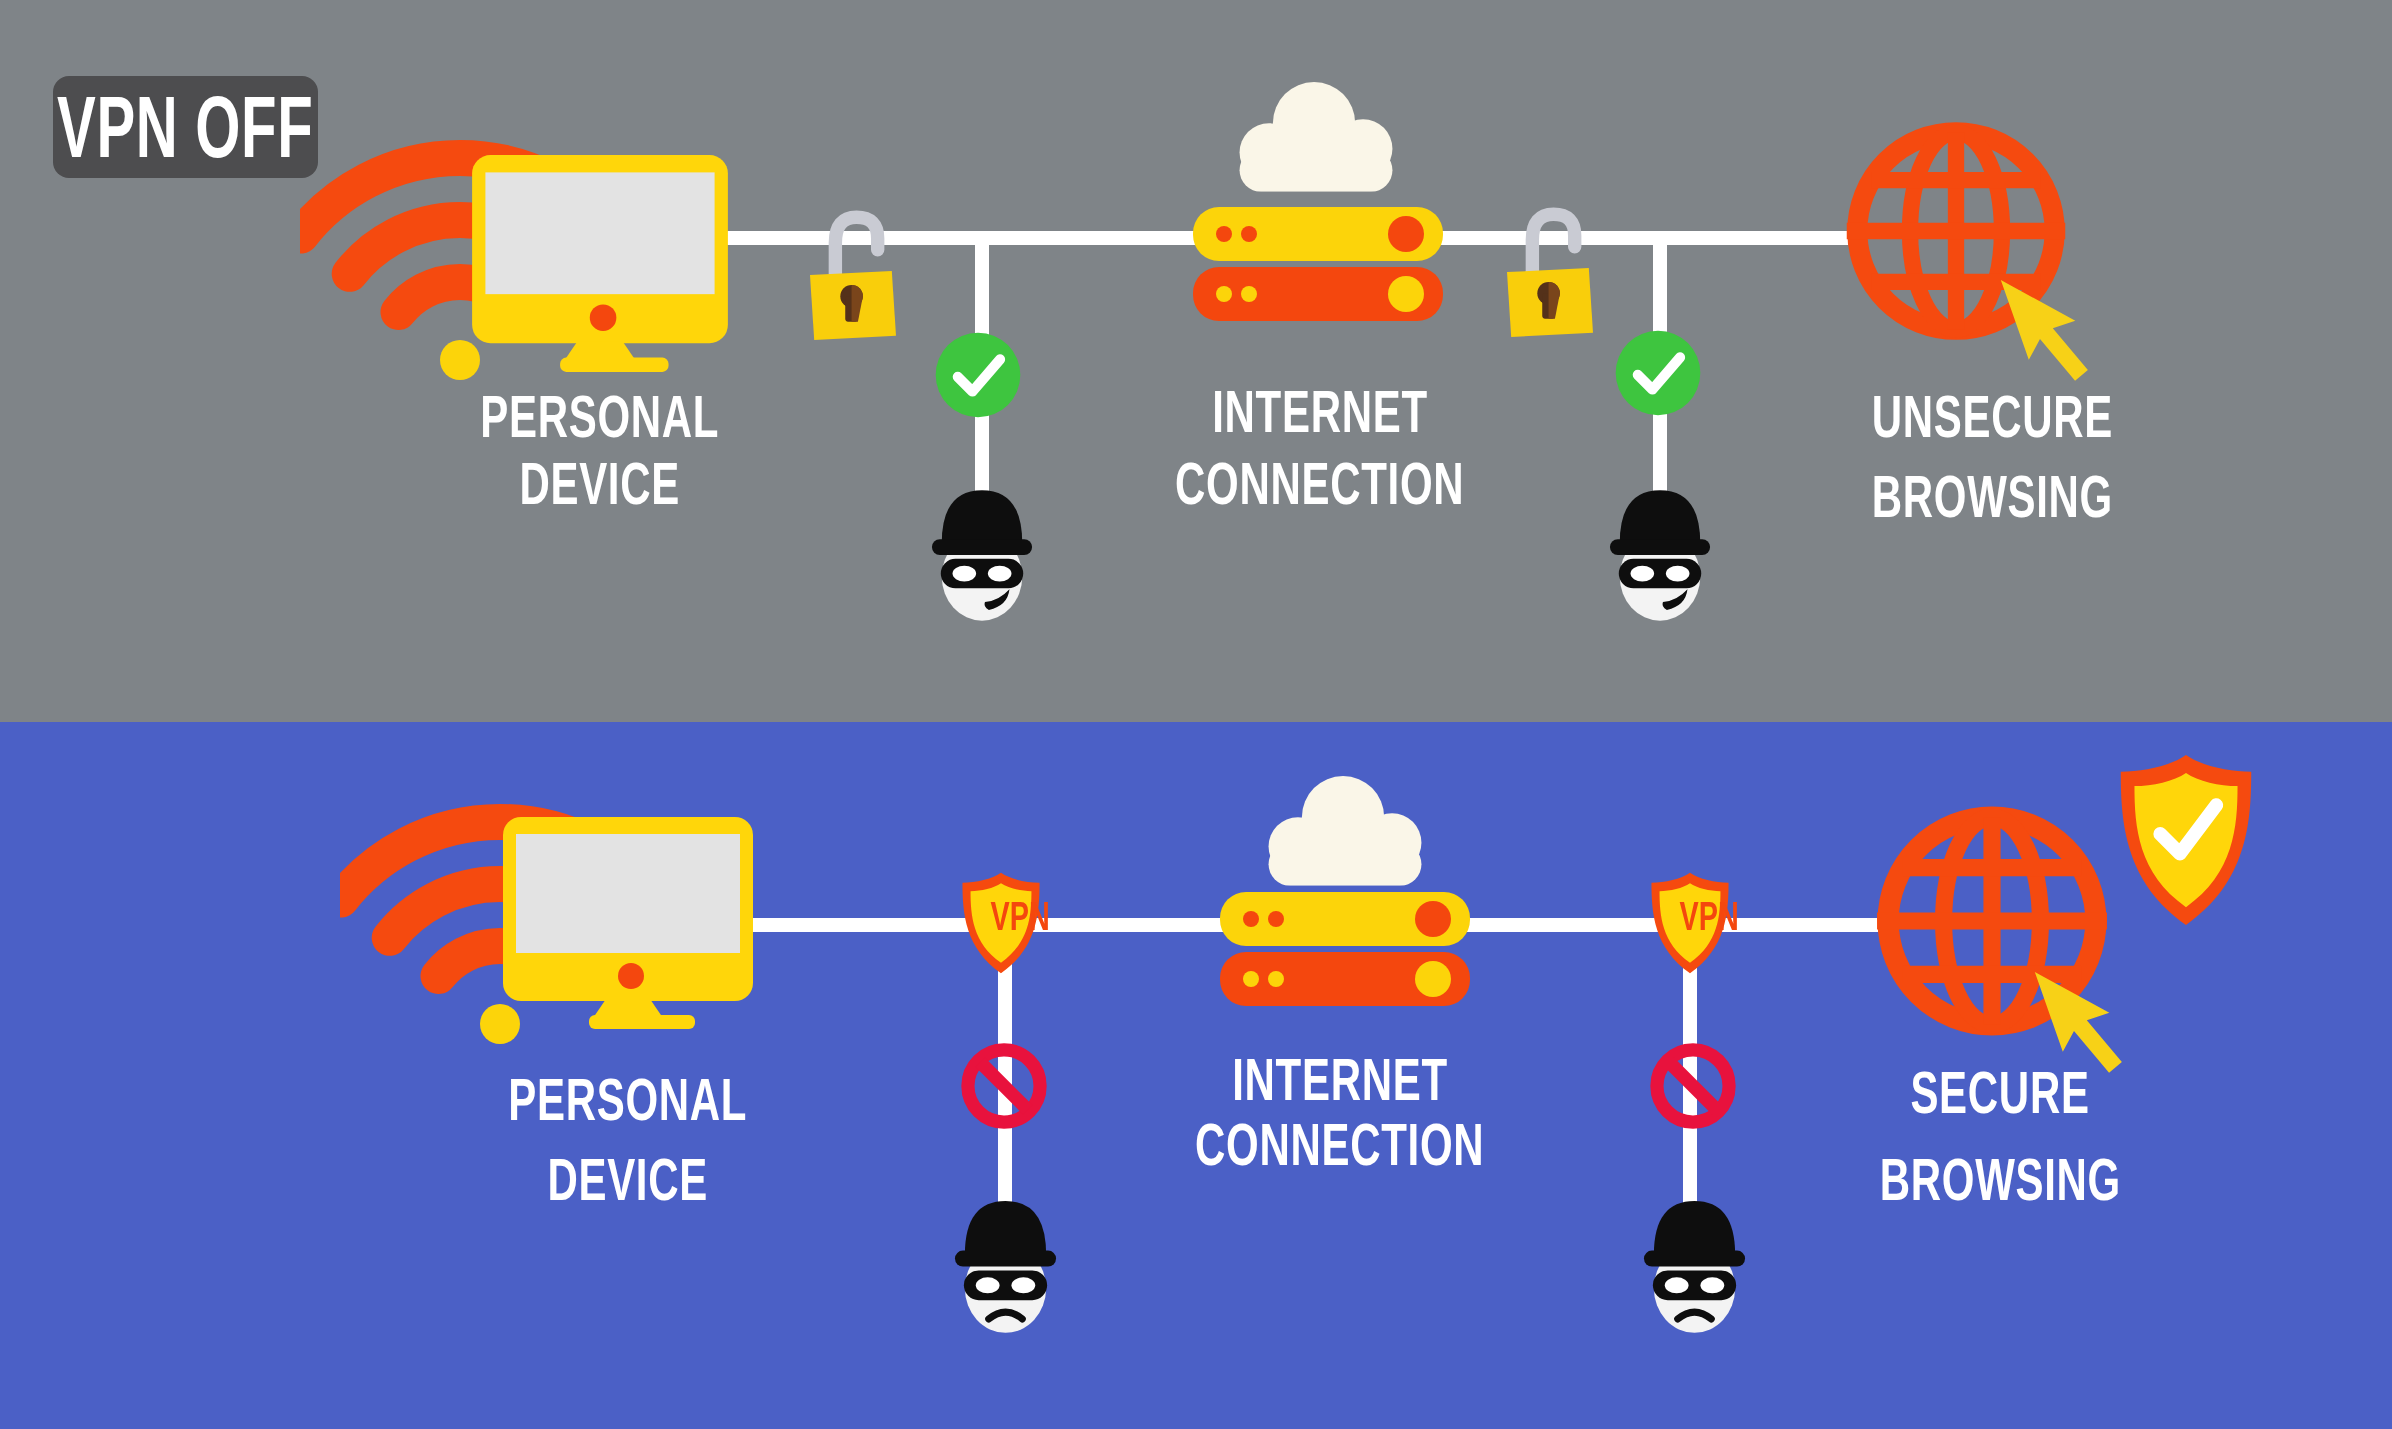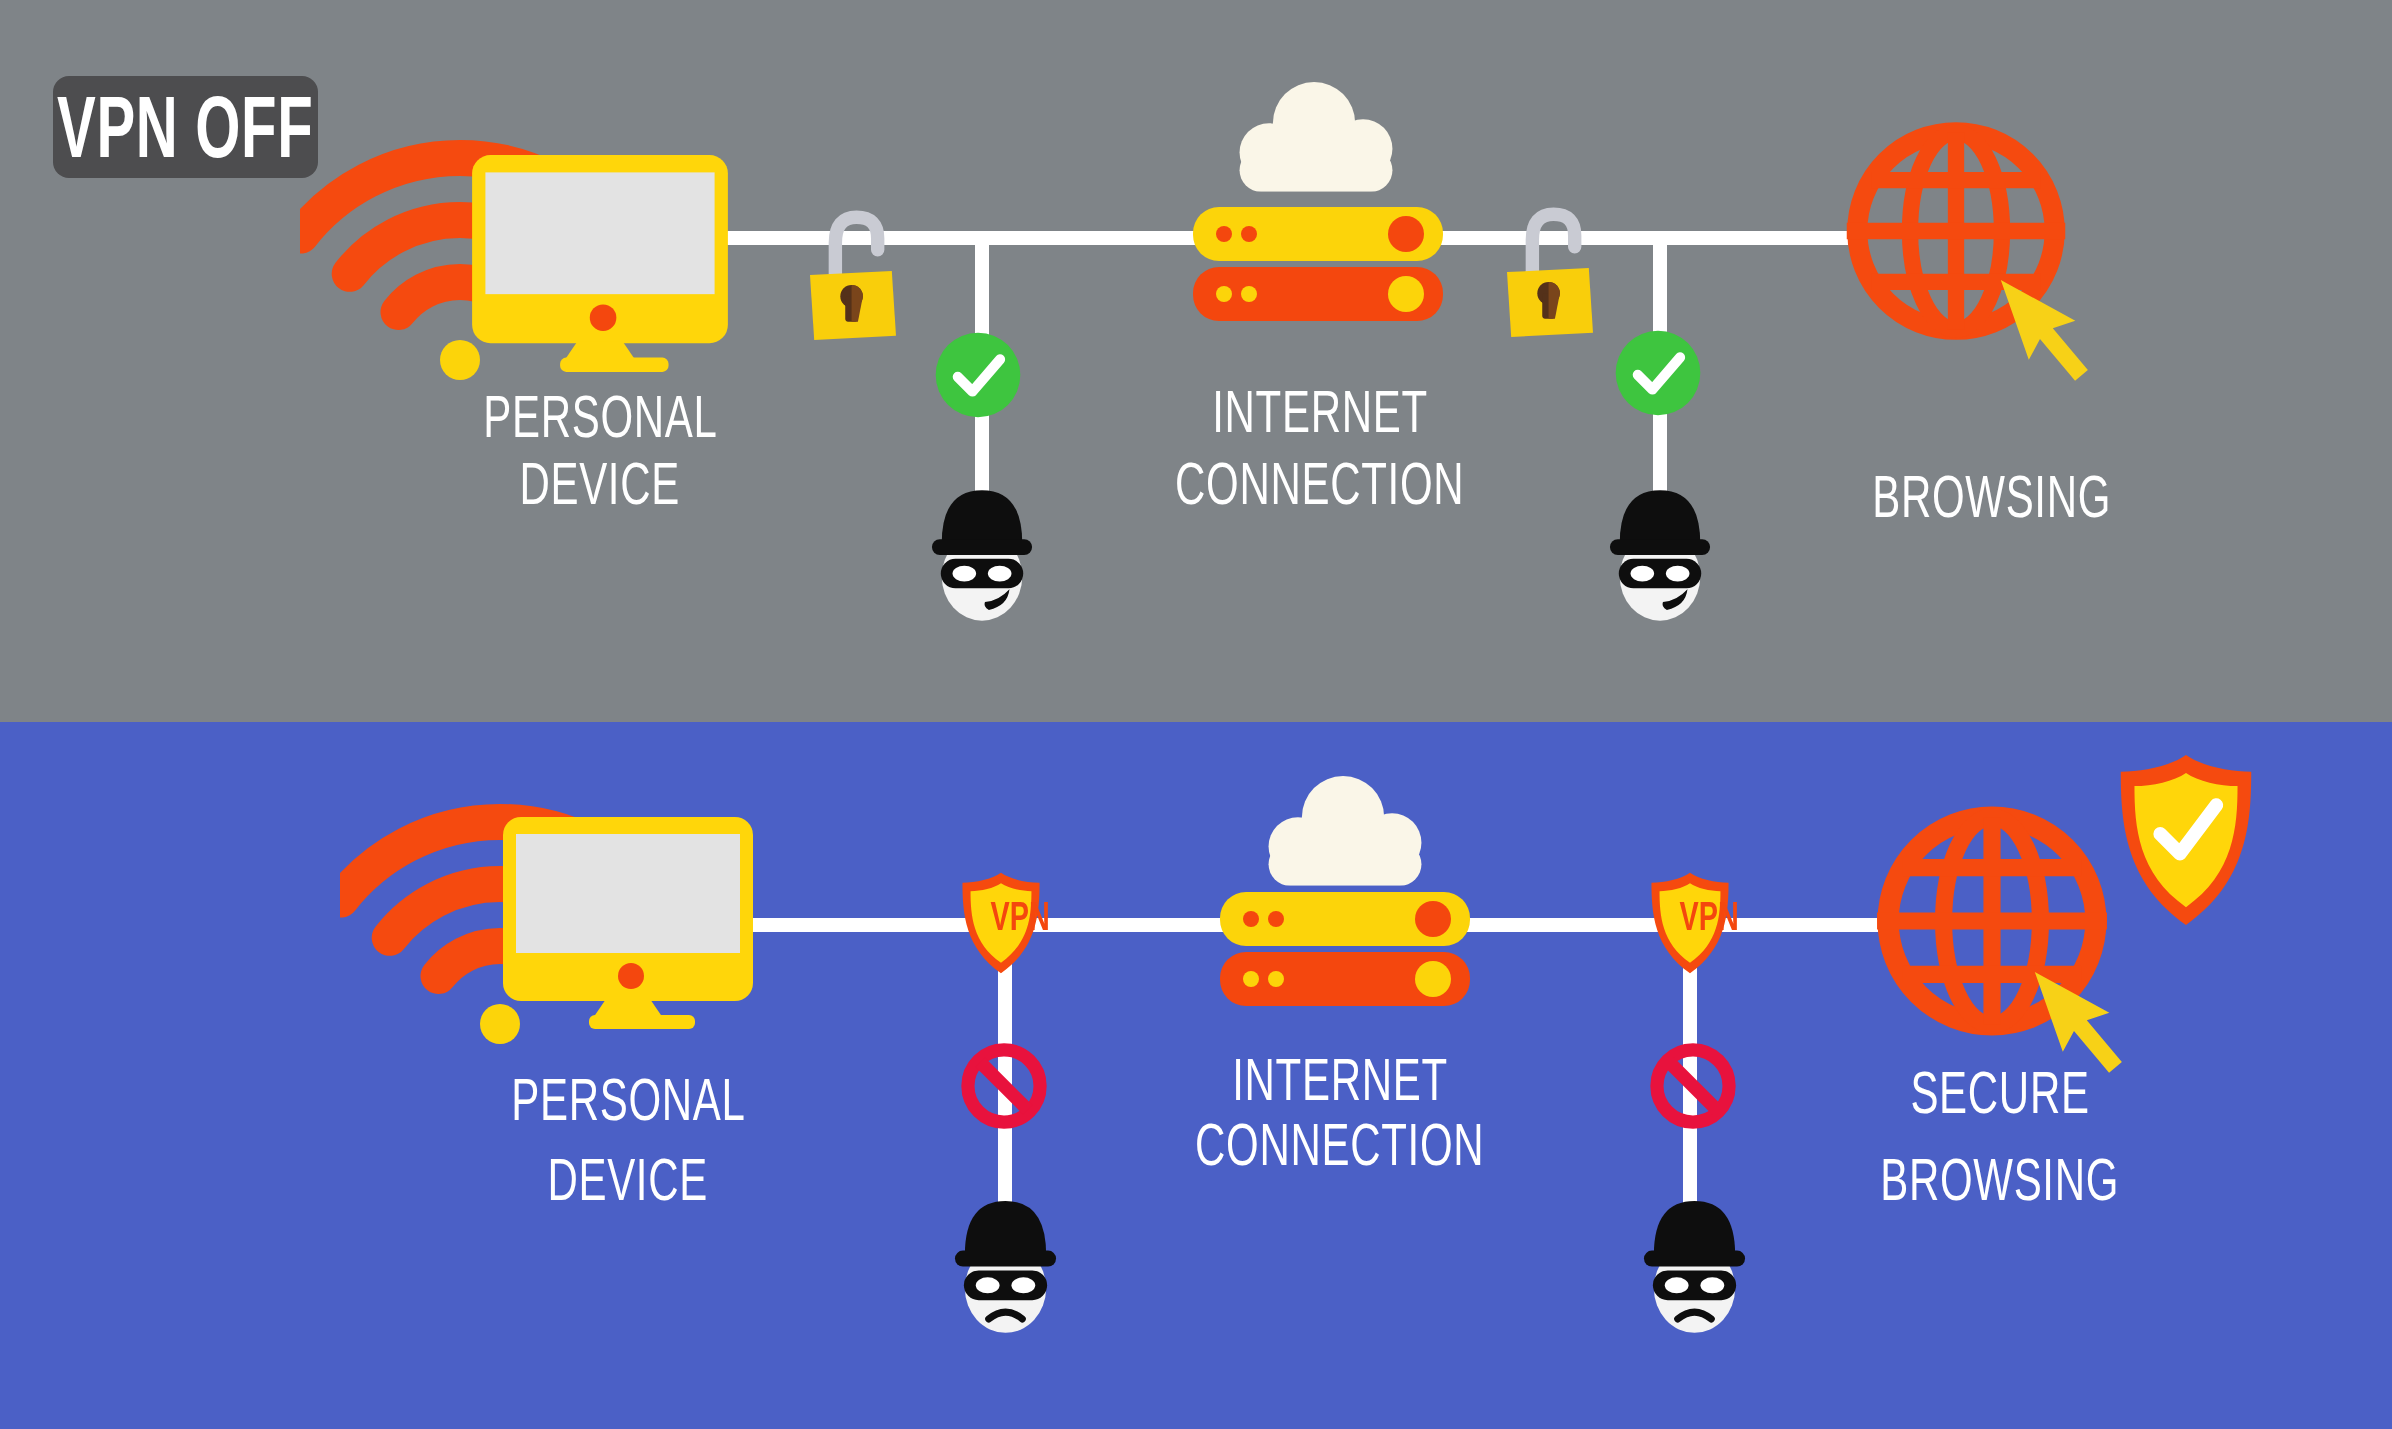--- a/index.html
+++ b/index.html
@@ -19,21 +19,21 @@
   .badge{
     position:absolute;width:265px;height:102px;background:var(--badge-bg);
     border-radius:16px;display:flex;align-items:flex-end;justify-content:center;
   }
   .badge span{
     color:var(--white);font-weight:bold;font-size:88px;letter-spacing:1px;
     display:inline-block;transform:scaleX(0.66);white-space:nowrap;
   }
   .lbl{
     position:absolute;width:480px;text-align:center;color:var(--white);
-    font-weight:normal;font-size:60px;letter-spacing:1px;line-height:1;
+    font-weight:bold;font-size:60px;letter-spacing:1px;line-height:1;
   }
   .lbl span{display:inline-block;transform:scaleX(0.70);white-space:nowrap}
   .hline{position:absolute;height:14px;background:var(--white)}
   .vline{position:absolute;width:14px;background:var(--white)}
   .shield-txt{
     position:absolute;width:120px;text-align:right;color:var(--server-red);
     font-weight:bold;font-size:40px;line-height:1;
   }
   .shield-txt span{display:inline-block;transform:scaleX(0.72)}
   .cursor{transform:rotate(-40deg);transform-origin:50% 30%}
@@ -190,20 +190,21 @@
     <svg class="abs" style="left:1606px;top:482px;width:108px;height:140px" viewBox="0 0 110 142">
         <use href="#sym-burglar-happy"></use>
       </svg>
 
     <svg class="abs" style="left:1841px;top:116px;width:230px;height:230px" viewBox="0 0 240 240">
         <use href="#sym-globe"></use>
       </svg>
     <svg class="abs cursor" style="left:1978px;top:268px;width:92px;height:132px" viewBox="0 0 100 150">
         <use href="#sym-cursor"></use>
       </svg>
+    <div class="lbl" style="left:1752px;top:387px"><span>UNSECURE</span></div>
     <div class="lbl" style="left:1752px;top:467px"><span>BROWSING</span></div>
   </div>
 
   <div class="panel bottom"></div>
 
 
   <div class="hline" style="left:750px;top:918px;width:1128px"></div>
   <div class="vline" style="left:998px;top:950px;height:260px"></div>
   <div class="vline" style="left:1683px;top:950px;height:260px"></div>
 

